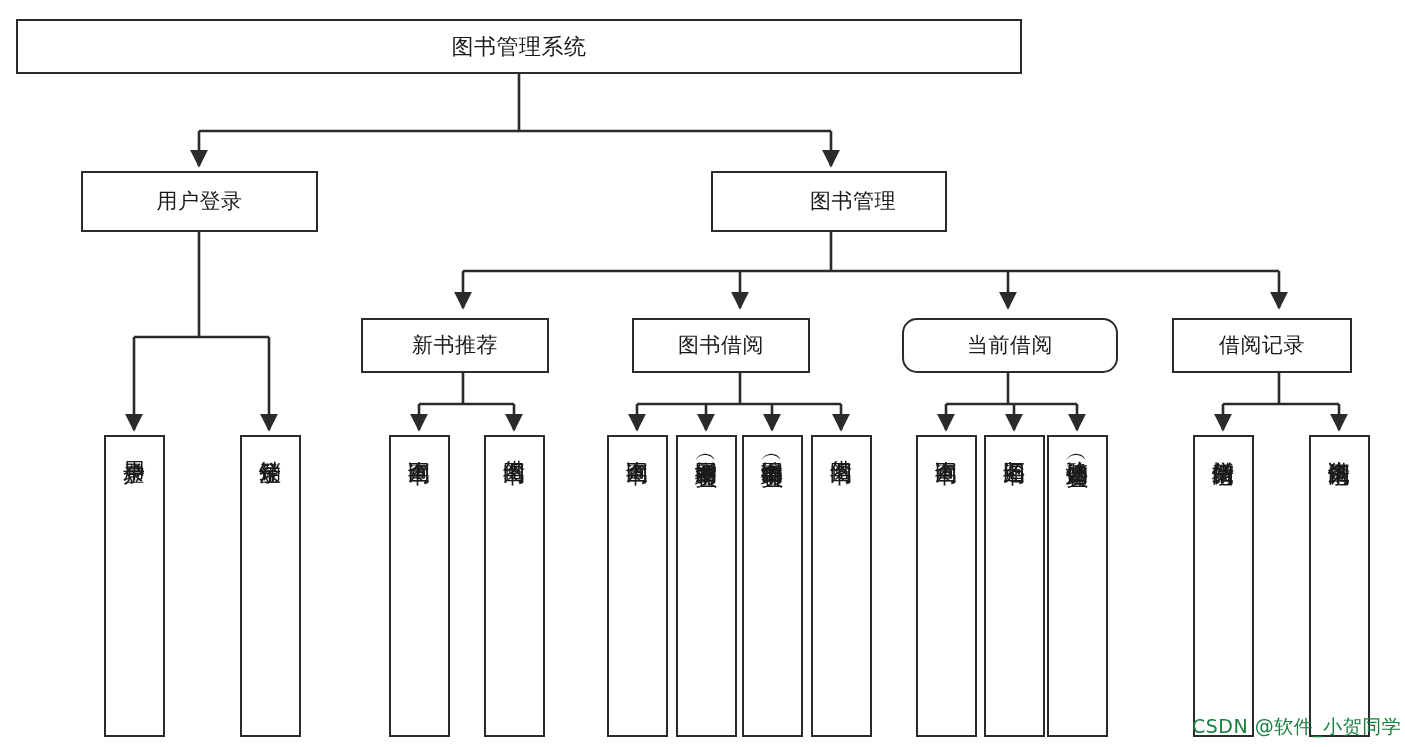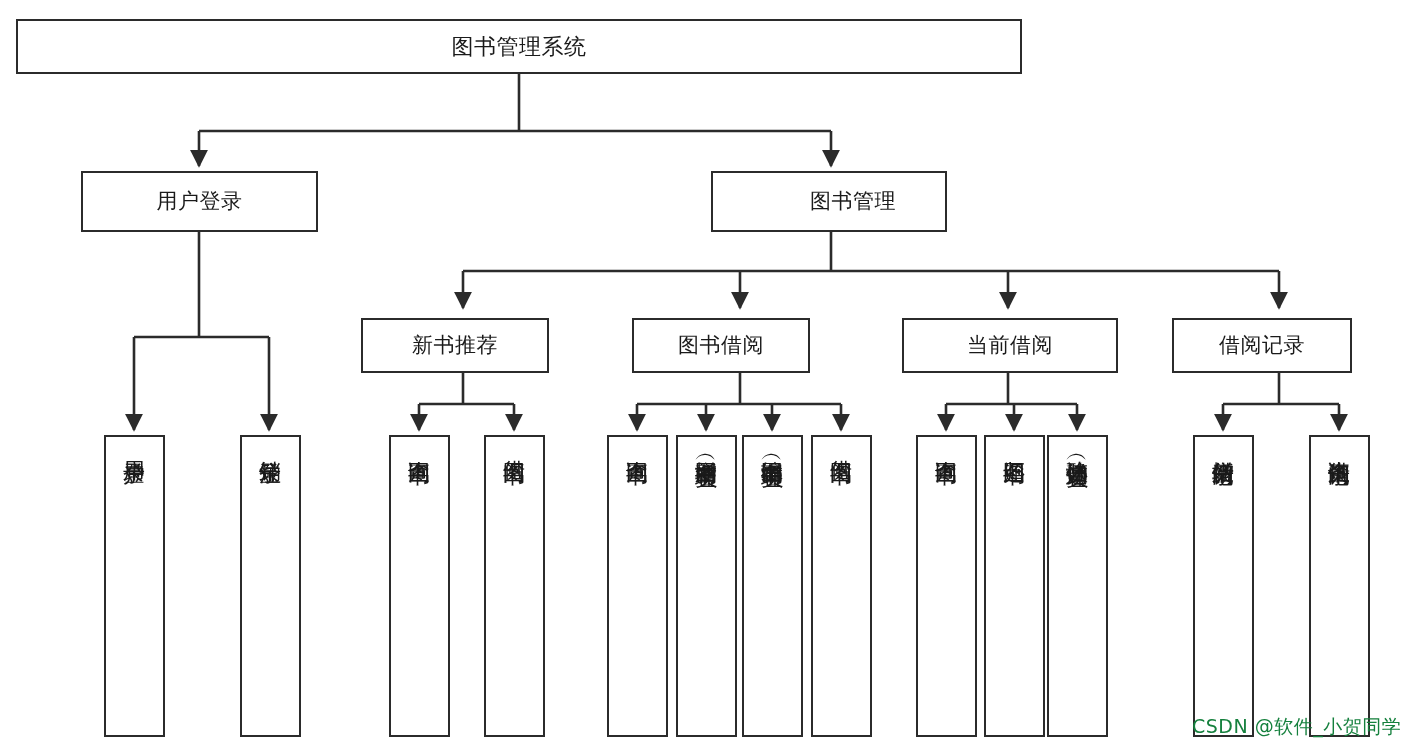--- a/index.html
+++ b/index.html
@@ -132,21 +132,21 @@
   <div class="node horizontal" style="left:711px; top:171px; width:236px; height:61px;padding-left:48px;">
     <span class="label">图书管理</span>
   </div>
 
   <div class="node horizontal" style="left:361px; top:318px; width:188px; height:55px;">
     <span class="label">新书推荐</span>
   </div>
   <div class="node horizontal" style="left:632px; top:318px; width:178px; height:55px;">
     <span class="label">图书借阅</span>
   </div>
-  <div class="node horizontal" style="left:902px; top:318px; width:216px; height:55px;">
+  <div class="node horizontal" style="left:902px; top:318px; width:216px; height:55px;border-radius:15px;">
     <span class="label">当前借阅</span>
   </div>
   <div class="node horizontal" style="left:1172px; top:318px; width:180px; height:55px;">
     <span class="label">借阅记录</span>
   </div>
 
   <div class="node vertical" style="left:104px; top:435px; width:61px; height:302px;">
     <span class="label">用户登录</span>
   </div>
   <div class="node vertical" style="left:240px; top:435px; width:61px; height:302px;">

